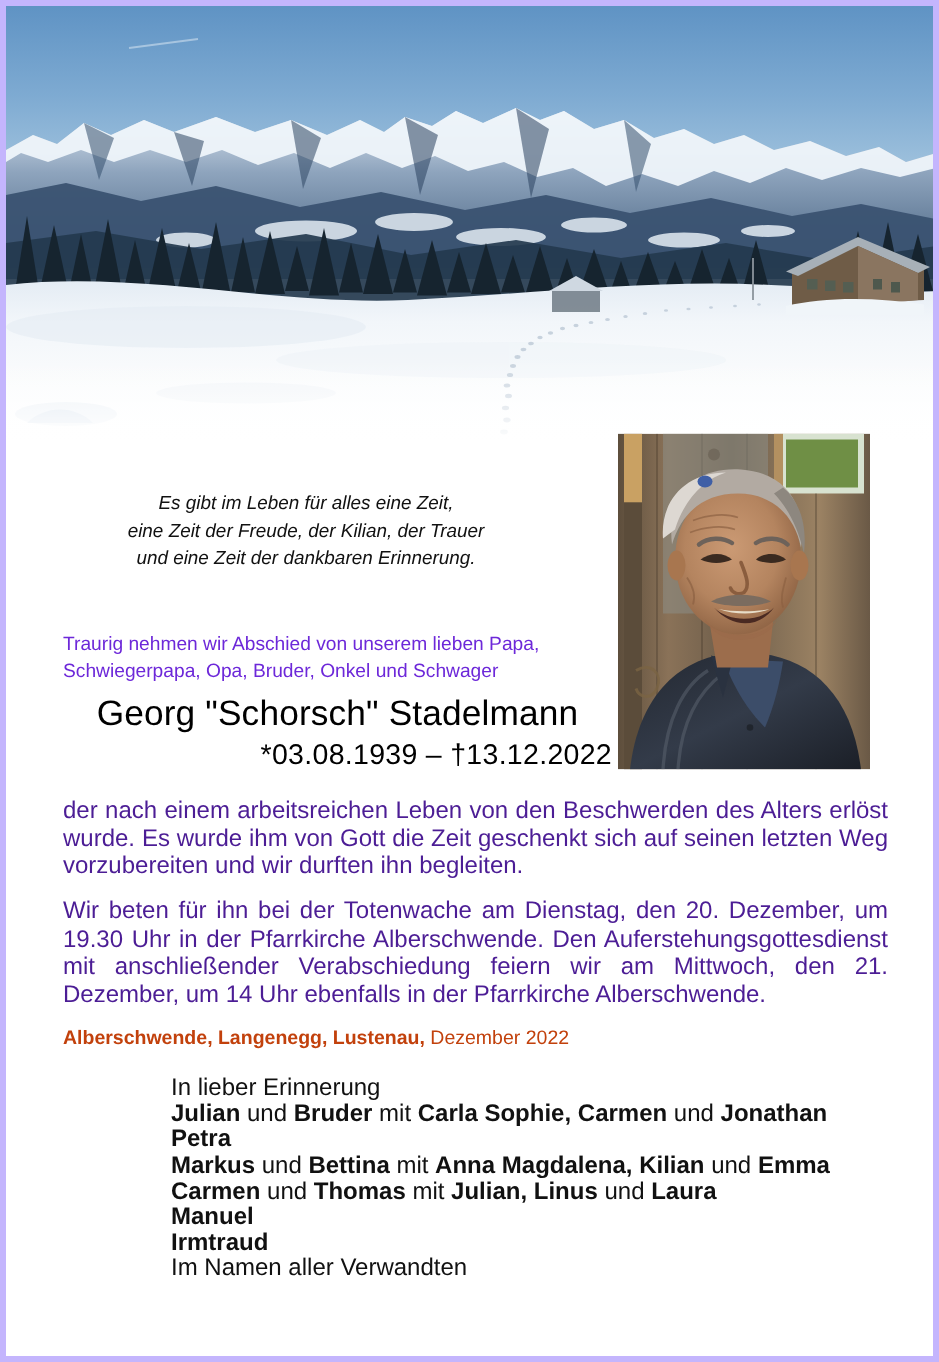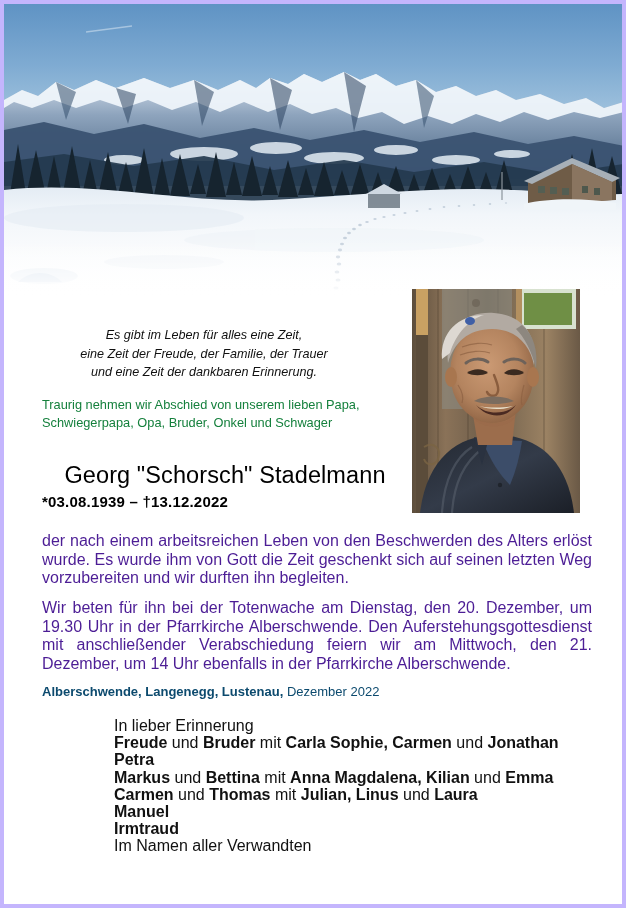--- a/index.html
+++ b/index.html
@@ -55,48 +55,48 @@
     font-style: italic;
     font-size: 12.6px;
     line-height: 18.5px;
     color: #111;
   }
   .verse div { white-space: nowrap; }
 
   .intro {
     position: absolute;
     left: 38px;
-    top: 392px;
+    top: 416px;
     width: 366px;
     font-size: 12.8px;
     line-height: 18px;
-    color: #15803d;
+    color: #6d28d9;
   }
 
   .name {
     position: absolute;
     left: 38px;
     top: 458px;
     width: 366px;
     text-align: center;
     font-size: 23.5px;
     font-weight: 400;
     letter-spacing: 0.1px;
     color: #000;
     white-space: nowrap;
   }
 
   .dates {
     position: absolute;
     left: 38px;
     top: 489px;
     width: 366px;
-    text-align: left;
-    font-size: 15px;
-    font-weight: bold;
+    text-align: right;
+    font-size: 19px;
+    font-weight: normal;
     letter-spacing: 0.2px;
     color: #000;
     white-space: nowrap;
   }
 
   .para {
     position: absolute;
     left: 38px;
     width: 550px;
     font-size: 16px;
@@ -106,21 +106,21 @@
   }
   .para-1 { top: 528px; }
   .para-2 { top: 595px; }
 
   .places {
     position: absolute;
     left: 38px;
     top: 679px;
     font-size: 13px;
     line-height: 18px;
-    color: #0c4a6e;
+    color: #c2410c;
     white-space: nowrap;
   }
   .places b { font-weight: bold; }
 
   .family {
     position: absolute;
     left: 110px;
     top: 713px;
     width: 470px;
     font-size: 16px;
@@ -385,39 +385,39 @@
         <path d="M46,96 C50,102 52,108 50,114"></path>
         <path d="M112,96 C110,104 108,110 110,116"></path>
       </g>
 
       <path d="M12,158 C22,152 30,160 26,170 C22,178 14,176 12,170" stroke="#7a6444" stroke-width="2" fill="none" opacity="0.8"></path>
     </svg>
   </div>
 
   <div class="verse">
     <div>Es gibt im Leben für alles eine Zeit,</div>
-    <div>eine Zeit der Freude, der Familie, der Trauer</div>
+    <div>eine Zeit der Freude, der Kilian, der Trauer</div>
     <div>und eine Zeit der dankbaren Erinnerung.</div>
   </div>
 
   <div class="intro">Traurig nehmen wir Abschied von unserem lieben Papa, Schwiegerpapa, Opa, Bruder, Onkel und Schwager</div>
 
   <div class="name">Georg "Schorsch" Stadelmann</div>
 
   <div class="dates">*03.08.1939 – †13.12.2022</div>
 
   <div class="para para-1">der nach einem arbeitsreichen Leben von den Beschwerden des Alters erlöst wurde. Es wurde ihm von Gott die Zeit geschenkt sich auf seinen letzten Weg vorzubereiten und wir durften ihn begleiten.</div>
   <div class="para para-2">Wir beten für ihn bei der Totenwache am Dienstag, den 20. Dezember, um 19.30 Uhr in der Pfarrkirche Alberschwende. Den Auferstehungsgottesdienst mit anschließender Verabschiedung feiern wir am Mittwoch, den 21. Dezember, um 14 Uhr ebenfalls in der Pfarrkirche Alberschwende.</div>
 
   <div class="places"><b>Alberschwende, Langenegg, Lustenau,</b> <span>Dezember 2022</span></div>
 
   <div class="family">
     <div class="fline">In lieber Erinnerung</div>
     <div id="family-lines">
-        <div class="fline"><b>Freude</b><span> und </span><b>Bruder</b><span> mit </span><b>Carla Sophie, Carmen</b><span> und </span><b>Jonathan</b></div>
+        <div class="fline"><b>Julian</b><span> und </span><b>Bruder</b><span> mit </span><b>Carla Sophie, Carmen</b><span> und </span><b>Jonathan</b></div>
         <div class="fline"><b>Petra</b></div>
         <div class="fline"><b>Markus</b><span> und </span><b>Bettina</b><span> mit </span><b>Anna Magdalena, Kilian</b><span> und </span><b>Emma</b></div>
         <div class="fline"><b>Carmen</b><span> und </span><b>Thomas</b><span> mit </span><b>Julian, Linus</b><span> und </span><b>Laura</b></div>
         <div class="fline"><b>Manuel</b></div>
         <div class="fline"><b>Irmtraud</b></div>
       </div>
     <div class="fline">Im Namen aller Verwandten</div>
   </div>
 
 </div>

